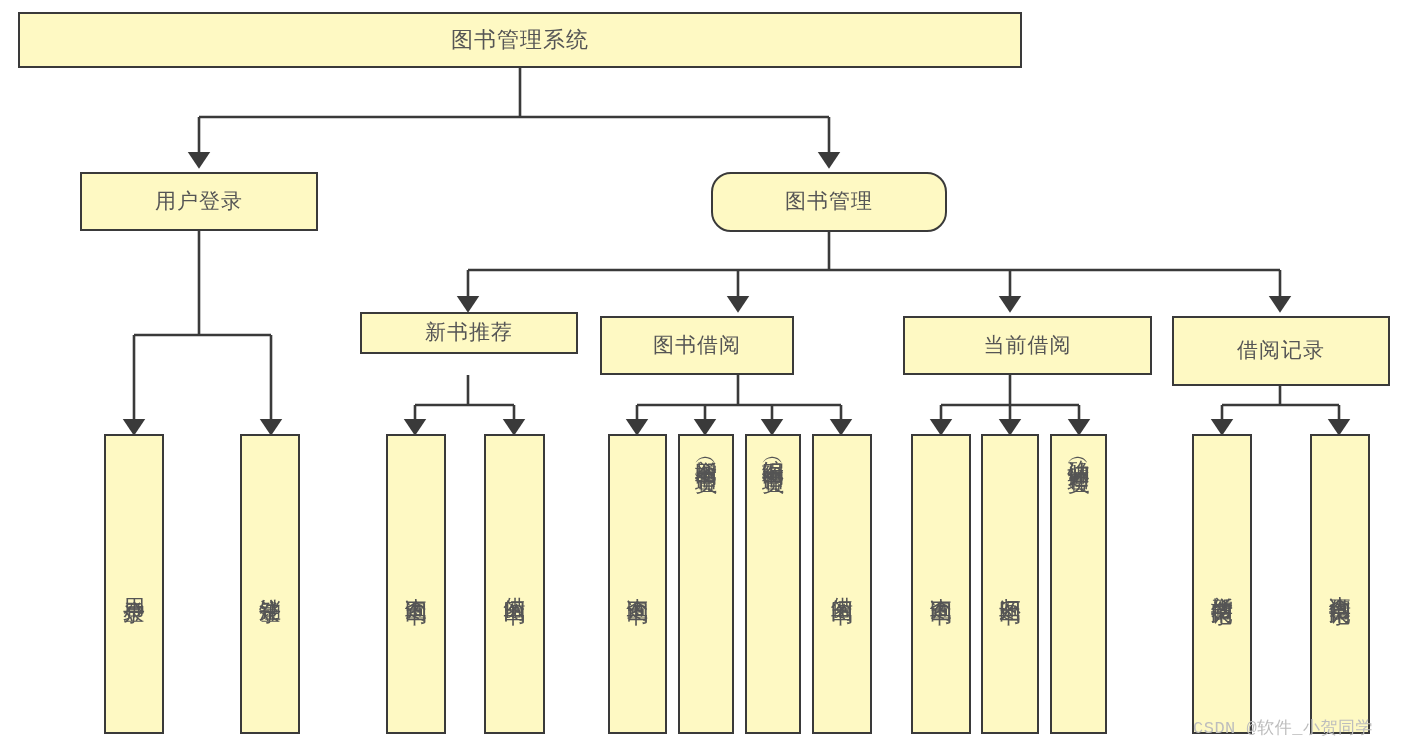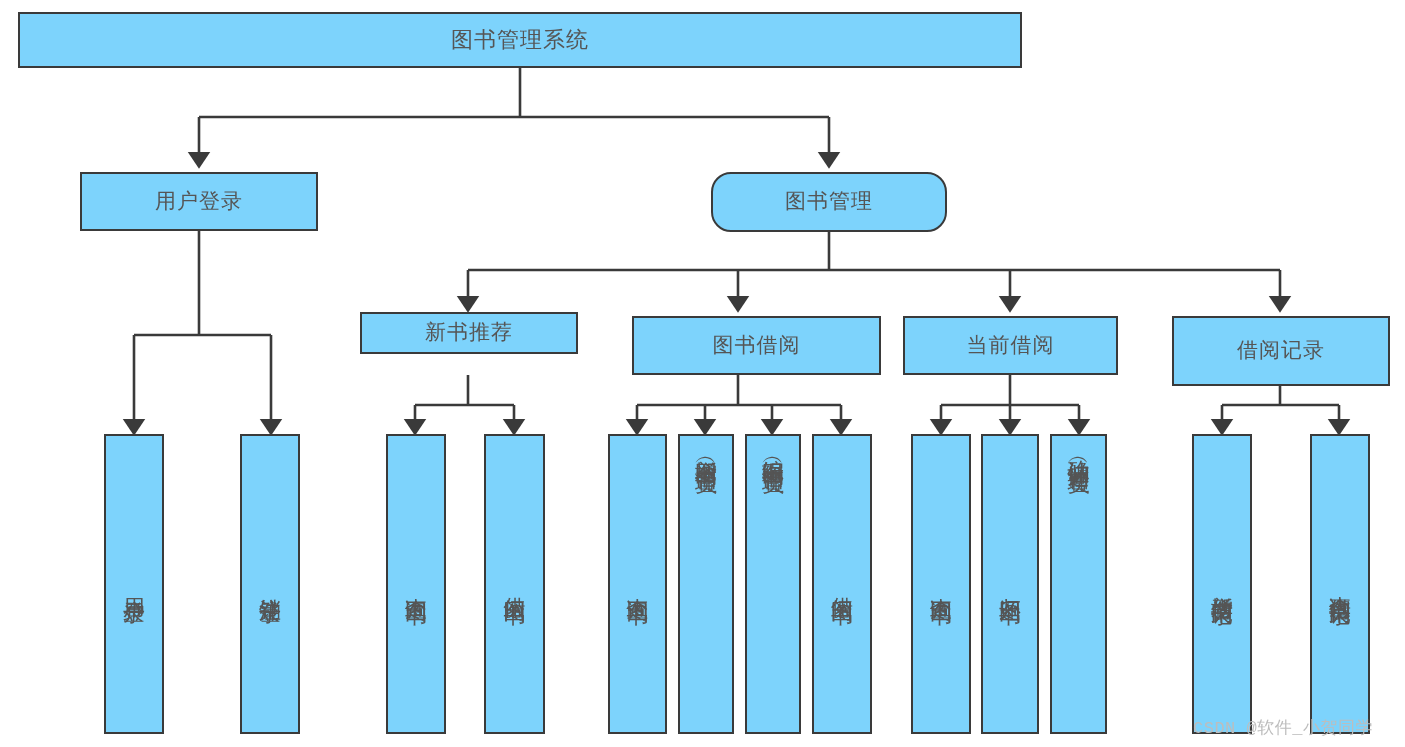--- a/index.html
+++ b/index.html
@@ -23,21 +23,21 @@
     left: 0;
     top: 0;
     width: 1405px;
     height: 747px;
     pointer-events: none;
   }
   .node {
     position: absolute;
     box-sizing: border-box;
     border: 2.5px solid #3a3a3a;
-    background: #7dd3fc;
+    background: #fef9c3;
     display: flex;
     align-items: center;
     justify-content: center;
     color: #4a4a4a;
   }
   .node .label-h {
     font-size: 21px;
     line-height: 1.1;
     letter-spacing: 1px;
     white-space: nowrap;
@@ -145,25 +145,25 @@
   </div>
 
   <div class="node" style="left:711px; top:172px; width:236px; height:60px;border-radius:20px;">
     <span class="label-h">图书管理</span>
   </div>
 
   <div class="node" style="left:360px; top:312px; width:218px; height:42px;">
     <span class="label-h">新书推荐</span>
   </div>
 
-  <div class="node" style="left:632px; top:316px; width:249px; height:59px;">
+  <div class="node" style="left:600px; top:316px; width:194px; height:59px;">
     <span class="label-h">图书借阅</span>
   </div>
 
-  <div class="node" style="left:903px; top:316px; width:215px; height:59px;">
+  <div class="node" style="left:903px; top:316px; width:249px; height:59px;">
     <span class="label-h">当前借阅</span>
   </div>
 
   <div class="node" style="left:1172px; top:316px; width:218px; height:70px;">
     <span class="label-h">借阅记录</span>
   </div>
 
   <div class="node leaf" style="left:104px; top:434px; width:60px; height:300px;">
     <div class="leaf-inner">
       <span class="label-v">用户登录</span>

